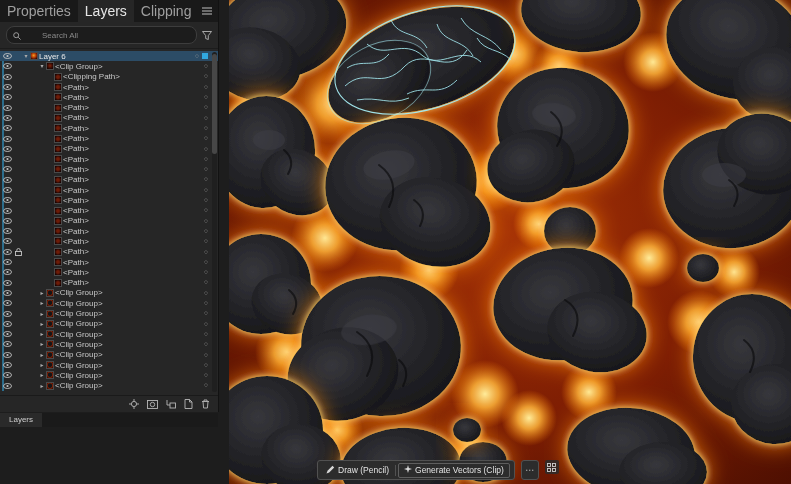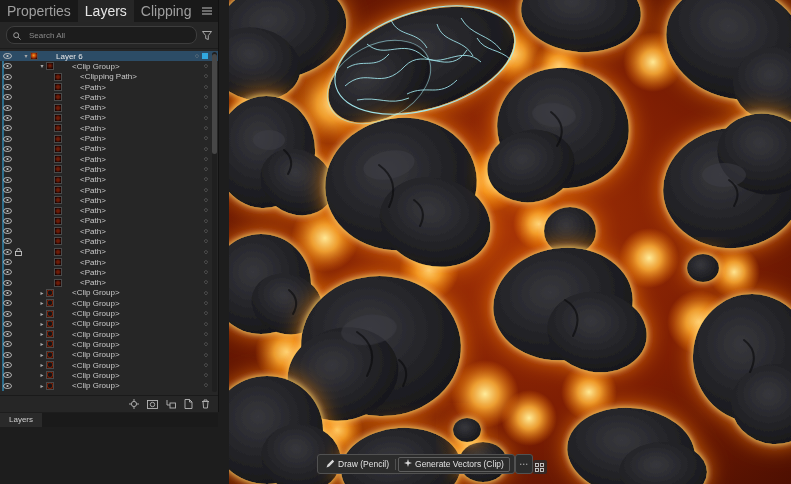--- a/index.html
+++ b/index.html
@@ -7,55 +7,55 @@
        font-family:"Liberation Sans",sans-serif;color:#ccc}
   
   .panel{position:absolute;left:0;top:0;width:218px;height:412px;background:#262626;
          display:flex;flex-direction:column;border-right:1px solid #121212}
   .tabbar{height:22px;background:#191919;display:flex;font-size:14px;color:#9f9f9f;flex:none}
   .tab{padding:0 7px;height:22px;line-height:22px;white-space:nowrap}
   .tab.active{background:#262626;color:#e6e6e6}
   .tabmenu{margin-left:auto;padding-right:6px;display:flex;align-items:center}
   .searchrow{height:26px;display:flex;align-items:center;gap:5px;padding:0 6px;flex:none;
              border-bottom:1px solid #1c1c1c;background:#262626}
-  .searchbox{flex:1;display:flex;align-items:center;gap:8px;height:16px;background:#1c1c1c;
+  .searchbox{flex:1;display:flex;align-items:center;gap:21px;height:16px;background:#1c1c1c;
              border:1px solid #3d3d3d;border-radius:8px;padding:0 6px;min-width:0}
   .searchbox input{flex:1;background:transparent;border:none;outline:none;color:#ddd;font-size:8px;
                    font-family:inherit;min-width:0;padding:0}
   .searchbox input::placeholder{color:#8a8a8a}
   .rows{flex:1;position:relative;overflow:hidden;padding-top:2px}
   .rows::before{content:"";position:absolute;left:2px;top:3px;bottom:4px;width:2px;
                 background:var(--accent,#2d7fb0);opacity:.55}
   .row{height:10.3px;display:flex;align-items:center;font-size:8px;color:#c9c9c9;
        padding-right:10px;position:relative}
   .row.selected{background:var(--selection-row,#2c4c66);color:#e8e8e8}
   .col.eye{width:14px;flex:none;display:flex;justify-content:center;align-items:center}
   .col.lock{width:8px;flex:none;display:flex;justify-content:center;align-items:center}
   .chev{width:8px;flex:none;font-size:6px;color:#ababab;text-align:center;line-height:1}
   .thumb{width:8px;height:8px;border:1px solid #4a4a4a;box-sizing:border-box;flex:none}
   .thumb.scene{background:radial-gradient(circle at 45% 40%,#ff9b1e,#9c2a04 55%,#1c0402 92%)}
   .thumb.clip{background:radial-gradient(circle at 50% 45%,#83220a,#1a0402 78%)}
   .thumb.path{background:radial-gradient(circle at 50% 50%,#6e1c08 0 30%,#190302 78%)}
   .thumb.clipround{background:radial-gradient(circle at 50% 45%,#141416 0 40%,#7c2208 58%,#250602 95%)}
-  .rlabel{margin-left:18px;white-space:nowrap}
+  .rlabel{margin-left:1px;white-space:nowrap}
   .rlabel.u{}
   .sp{flex:1}
   .target{font-size:6.5px;color:#9a9a9a;flex:none;line-height:1}
   .selsq{width:6px;height:6px;background:var(--accent,#31a8e0);margin-left:3px;flex:none}
   .scrollbar{position:absolute;right:1px;top:3px;bottom:3px;width:5px;background:#1f1f1f;border-radius:3px}
   .scrollthumb{position:absolute;top:2px;left:0;width:5px;height:100px;background:#474747;border-radius:3px}
   .pfooter{height:16px;flex:none;border-top:1px solid #1a1a1a;display:flex;align-items:center;
            justify-content:flex-end;gap:8px;padding:0 8px;background:#262626}
   .ficon{display:flex;align-items:center}
   .panel2{position:absolute;left:0;top:413px;width:218px;height:14px;background:#1a1a1a;
           display:flex;align-items:center}
   .panel2 .tab2{font-size:8px;color:#cfcfcf;background:#2a2a2a;height:14px;line-height:14px;padding:0 9px}
   
   .canvas{position:absolute;left:229px;top:0;width:562px;height:484px;overflow:hidden;background:#000}
-  .floatbar{position:absolute;left:88px;bottom:10px;display:flex;align-items:flex-end;}
+  .floatbar{position:absolute;left:88px;bottom:4px;display:flex;align-items:flex-start;gap:6px}
   .pill{display:flex;align-items:center;height:18px;background:#2c2c2c;border:1px solid #515151;
         border-radius:3px;padding:0 2px}
   .tbtn{display:flex;align-items:center;gap:3px;padding:0 6px;font-size:8.5px;color:#e2e2e2;height:100%}
   .tbtn.gen{border:1px solid #5e5e5e;border-radius:2px;height:13px;margin:0 2px;padding:0 5px}
   .tdiv{width:1px;height:11px;background:#515151}
   .morebtn{width:16px;height:18px;background:#2c2c2c;border:1px solid #515151;border-radius:3px;
            color:#ddd;font-size:9px;display:flex;align-items:center;justify-content:center}
   .gridbtn{width:14px;height:14px;color:#cfcfcf;font-size:9px;display:flex;align-items:center;
            justify-content:center;background:rgba(44,44,44,.85);border-radius:2px}
 </style>

